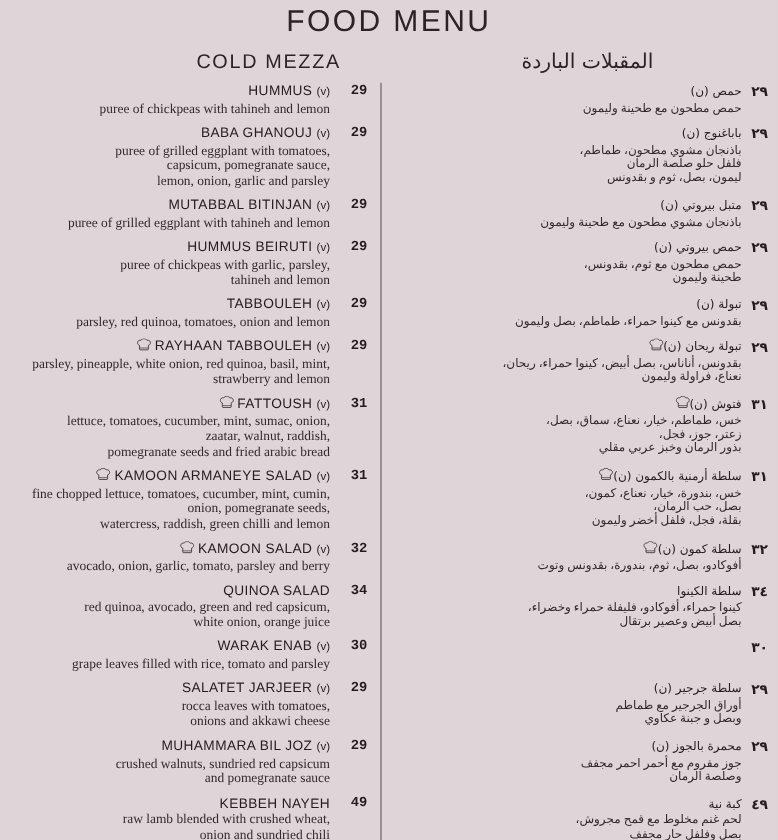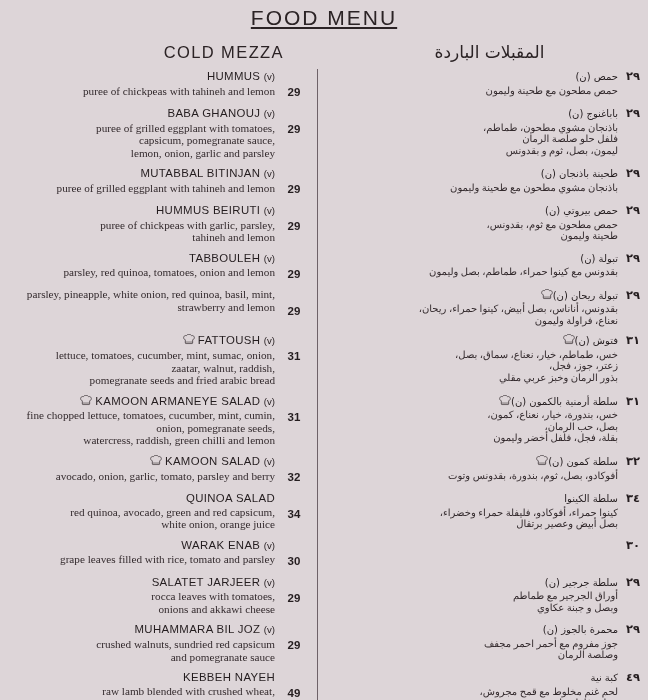--- a/index.html
+++ b/index.html
@@ -23,27 +23,26 @@
     background: #ddd5d8;
   }
 
   
   .header {
     text-align: center;
     padding-top: 3px;
   }
   .menu-title {
     font-family: "Liberation Sans", "DejaVu Sans", sans-serif;
-    font-size: 21px;
+    font-size: 25px;
     letter-spacing: 2.0px;
     font-weight: 400;
     color: #2b2325;
     line-height: 30px;
     margin: 0;
-    text-decoration: underline;
   }
   .section-head-row {
     display: flex;
     align-items: baseline;
     margin-top: 9px;
   }
   .section-head-en {
     width: 317px;
     text-align: right;
     padding-right: 33px;
@@ -110,30 +109,29 @@
     letter-spacing: 0;
   }
   .en-desc {
     font-family: "Liberation Serif", "DejaVu Serif", serif;
     font-size: 11.2px;
     color: #332a2d;
     line-height: 12.6px;
     margin-top: 0.5px;
   }
   .en-price {
-    font-family: Liberation Sans, sans-serif;
+    font-family: Liberation Mono, monospace;
     font-weight: bold;
     font-size: 11.5px;
     color: #241d1f;
     width: 24px;
     min-width: 24px;
-    text-align: center;
+    text-align: right;
     margin-left: 7px;
     line-height: 14px;
-    margin-top: 16px;
   }
 
   
   .ar-col {
     width: 331px;
     box-sizing: border-box;
     padding-left: 12px;
     display: flex;
     flex-direction: row;
     align-items: flex-start;
@@ -236,21 +234,21 @@
         <div class="en-col">
           <div class="en-text">
             <div class="en-name">MUTABBAL BITINJAN <span class="veg">(v)</span></div>
             <div class="en-desc">puree of grilled eggplant with tahineh and lemon</div>
           </div>
           <div class="en-price">29</div>
         </div>
         <div class="ar-col">
           <div class="ar-price">٢٩</div>
           <div class="ar-text">
-            <div class="ar-name">طحينة باذنجان (ن)</div>
+            <div class="ar-name">متبل بيروتي (ن)</div>
             <div class="ar-desc">باذنجان مشوي مطحون مع طحينة وليمون</div>
           </div>
         </div>
       </div>
       <div class="item">
         <div class="en-col">
           <div class="en-text">
             <div class="en-name">HUMMUS BEIRUTI <span class="veg">(v)</span></div>
             <div class="en-desc">puree of chickpeas with garlic, parsley,<br>tahineh and lemon</div>
           </div>
@@ -276,20 +274,24 @@
           <div class="ar-price">٢٩</div>
           <div class="ar-text">
             <div class="ar-name">تبولة (ن)</div>
             <div class="ar-desc">بقدونس مع كينوا حمراء، طماطم، بصل وليمون</div>
           </div>
         </div>
       </div>
       <div class="item">
         <div class="en-col">
           <div class="en-text">
+            <div class="en-name"><span class="chef-hat"><svg viewBox="0 0 24 22" width="12" height="11">
+                  <path d="M4.6 11.5c-2.1-.5-3.4-2.2-3.4-4.2 0-2.4 1.9-4.3 4.2-4.3.5 0 1 .1 1.4.3C7.6 1.6 9.6.5 11.9.5c2.3 0 4.3 1.1 5.2 2.8.5-.2.9-.3 1.4-.3 2.3 0 4.2 1.9 4.2 4.3 0 2-1.3 3.7-3.4 4.2v6.6c0 .6-.5 1-1.1 1H5.7c-.6 0-1.1-.4-1.1-1v-6.6z" fill="none" stroke="#2c2426" stroke-width="1.3"></path>
+                  <path d="M4.7 16.1h14.5" fill="none" stroke="#2c2426" stroke-width="1.1"></path>
+                </svg></span>RAYHAAN TABBOULEH <span class="veg">(v)</span></div>
             <div class="en-desc">parsley, pineapple, white onion, red quinoa, basil, mint,<br>strawberry and lemon</div>
           </div>
           <div class="en-price">29</div>
         </div>
         <div class="ar-col">
           <div class="ar-price">٢٩</div>
           <div class="ar-text">
             <div class="ar-name">تبولة ريحان (ن)<span class="chef-hat"><svg viewBox="0 0 24 22" width="12" height="11">
                   <path d="M4.6 11.5c-2.1-.5-3.4-2.2-3.4-4.2 0-2.4 1.9-4.3 4.2-4.3.5 0 1 .1 1.4.3C7.6 1.6 9.6.5 11.9.5c2.3 0 4.3 1.1 5.2 2.8.5-.2.9-.3 1.4-.3 2.3 0 4.2 1.9 4.2 4.3 0 2-1.3 3.7-3.4 4.2v6.6c0 .6-.5 1-1.1 1H5.7c-.6 0-1.1-.4-1.1-1v-6.6z" fill="none" stroke="#2c2426" stroke-width="1.3"></path>
                   <path d="M4.7 16.1h14.5" fill="none" stroke="#2c2426" stroke-width="1.1"></path>

